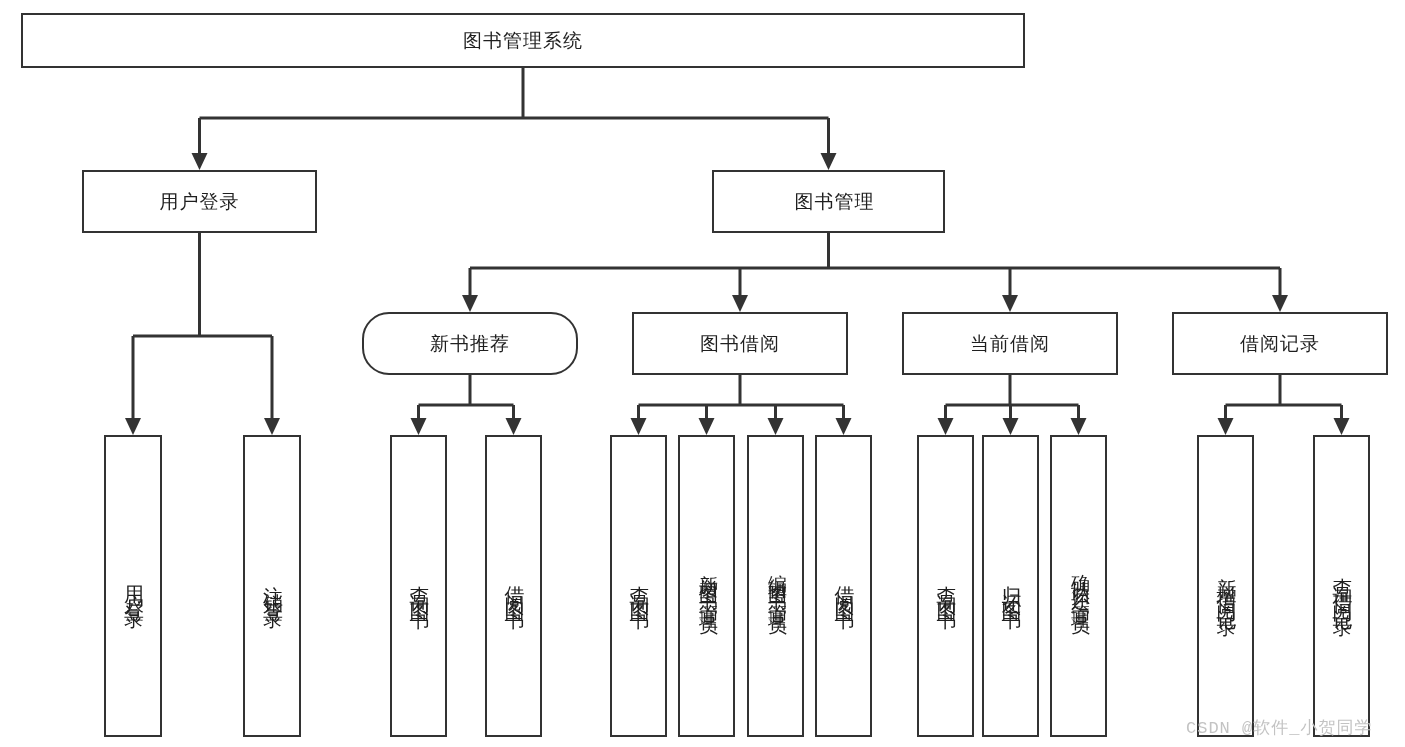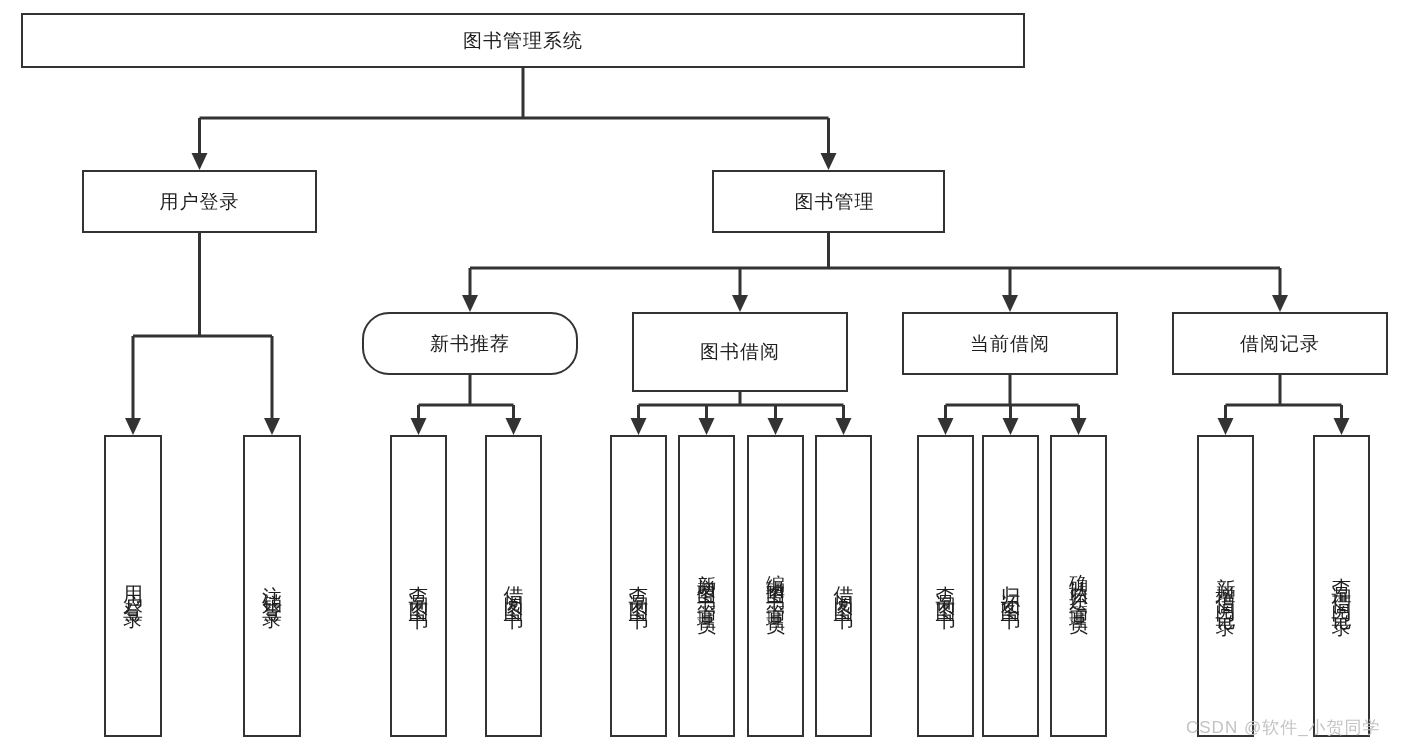--- a/index.html
+++ b/index.html
@@ -2,21 +2,21 @@
 <html><head>
 <meta charset="utf-8">
 <style>
   * { box-sizing: border-box; }
   html, body { margin: 0; padding: 0; background: #ffffff; }
   .canvas {
     position: relative;
     width: 1405px;
     height: 747px;
     background: #ffffff;
-    font-family: Liberation Sans, sans-serif;
+    font-family: Liberation Mono, monospace;
     overflow: hidden;
   }
   svg.wires { position: absolute; left: 0; top: 0; z-index: 1; }
   .node {
     position: absolute;
     background: #ffffff;
     border: 2.5px solid #333333;
     display: flex;
     align-items: center;
     justify-content: center;
@@ -96,21 +96,21 @@
       <polygon points="1333.5,418 1349.5,418 1341.5,435"></polygon>
     </g>
   </svg>
 
   <div class="node" style="left:21px; top:13px; width:1004px; height:55px;">图书管理系统</div>
 
   <div class="node" style="left:82px; top:170px; width:235px; height:63px;">用户登录</div>
   <div class="node" style="left:712px; top:170px; width:233px; height:63px;padding-left:12px;">图书管理</div>
 
   <div class="node" style="left:362px; top:312px; width:216px; height:63px;border-radius:27px;">新书推荐</div>
-  <div class="node" style="left:632px; top:312px; width:216px; height:80px;">图书借阅</div>
+  <div class="node" style="left:632px; top:312px; width:216px; height:63px;">图书借阅</div>
   <div class="node" style="left:902px; top:312px; width:216px; height:63px;text-align:right;">当前借阅</div>
   <div class="node" style="left:1172px; top:312px; width:216px; height:63px;">借阅记录</div>
 
   <div class="vnode" style="left:104px; top:435px; width:58px; height:302px;">用户登录</div>
   <div class="vnode" style="left:243px; top:435px; width:58px; height:302px;">注销登录</div>
 
   <div class="vnode" style="left:390px; top:435px; width:57px; height:302px;">查询图书</div>
   <div class="vnode" style="left:485px; top:435px; width:57px; height:302px;">借阅图书</div>
 
   <div class="vnode" style="left:610px; top:435px; width:57px; height:302px;">查询图书</div>

